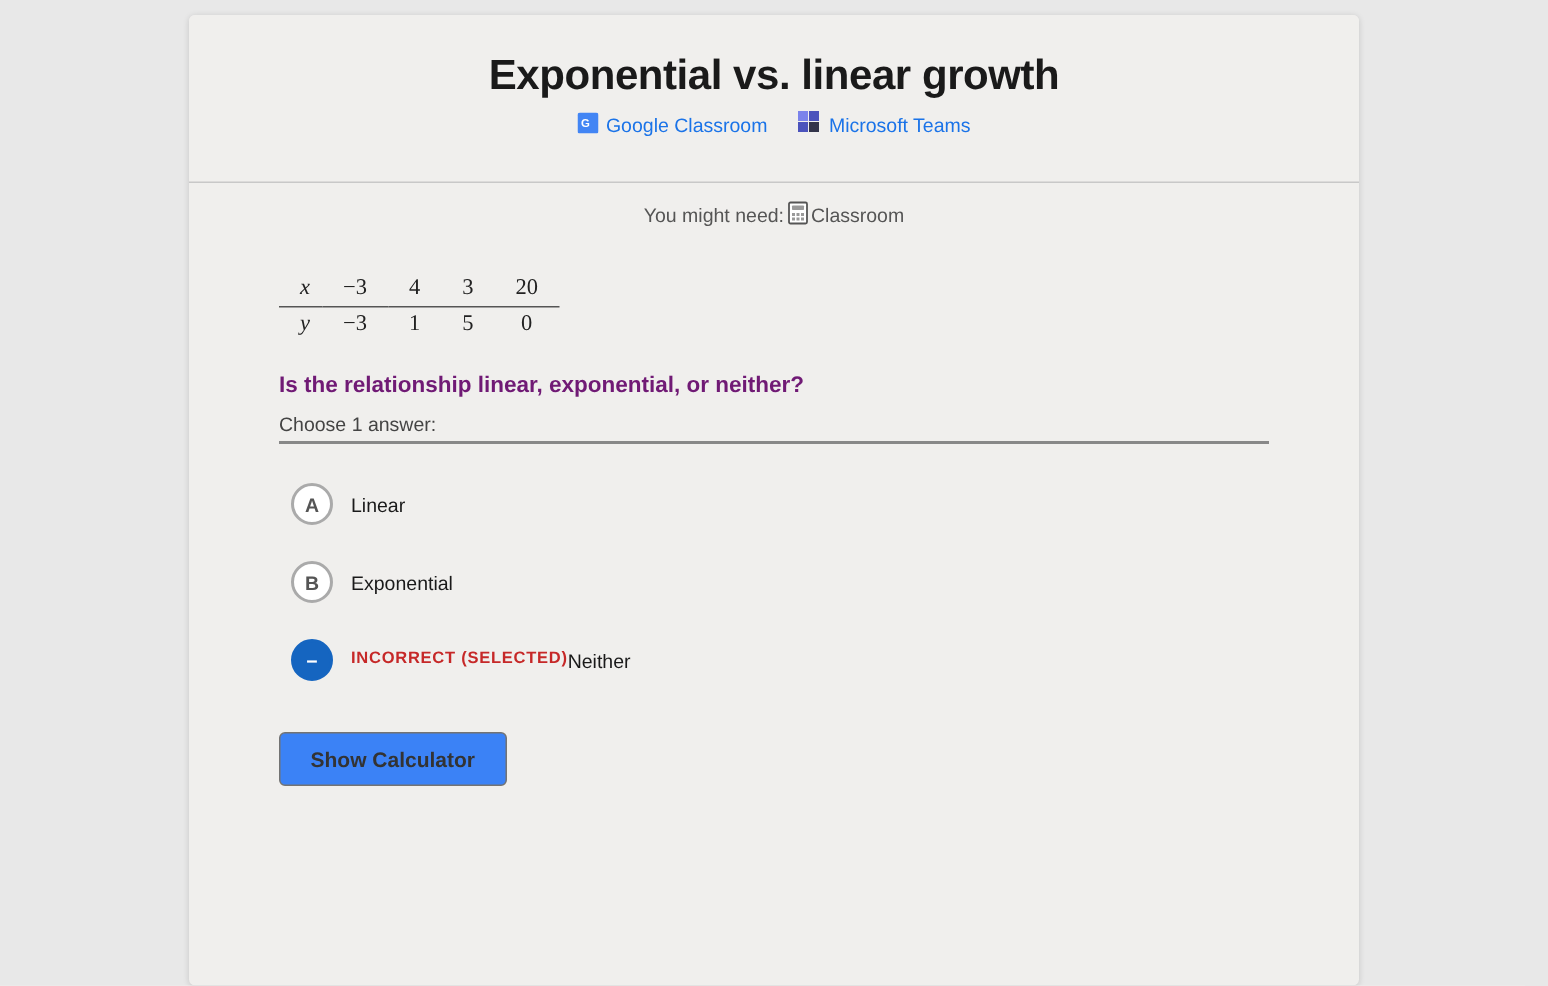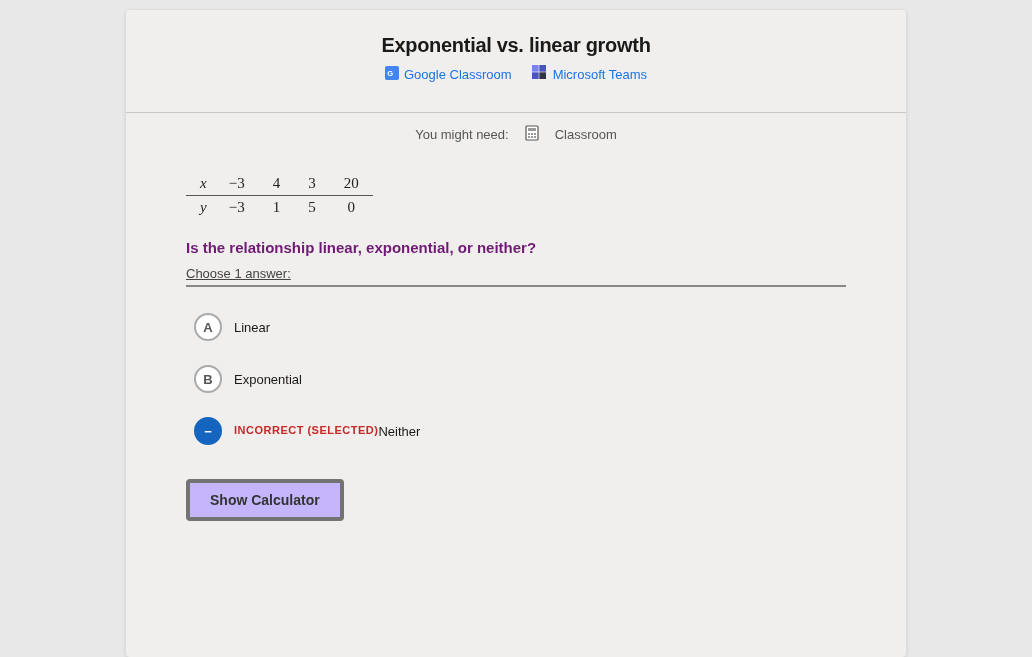--- a/index.html
+++ b/index.html
@@ -32,21 +32,21 @@
       overflow: hidden;
     }
 
     .header-section {
       text-align: center;
       padding: 24px 40px 16px;
       background: #f0efed;
     }
 
     .main-title {
-      font-size: 20px;
+      font-size: 28px;
       font-weight: bold;
       color: #1a1a1a;
       margin-bottom: 8px;
       letter-spacing: -0.3px;
     }
 
     .share-row {
       display: flex;
       justify-content: center;
       align-items: center;
@@ -71,21 +71,21 @@
     }
 
     .calculator-hint {
       text-align: right;
       padding: 12px 56px;
       font-size: 13px;
       color: #555;
       display: flex;
       align-items: center;
       justify-content: center;
-      gap: 16px;
+      gap: 2px;
     }
 
     .question-body {
       padding: 16px 60px 24px;
     }
 
     .table-container {
       margin-bottom: 20px;
     }
 
@@ -115,21 +115,20 @@
       color: #701a75;
       font-weight: bold;
       margin-bottom: 10px;
     }
 
     .choose-label {
       font-size: 13px;
       color: #444;
       margin-bottom: 4px;
       font-weight: normal;
-      text-decoration: underline;
     }
 
     .answers-divider {
       height: 2px;
       background: #888;
       margin-bottom: 16px;
     }
 
     .answer-option {
       display: flex;
@@ -176,22 +175,22 @@
 
     .option-with-badge {
       display: flex;
       flex-direction: row;
     }
 
     .show-calculator-btn {
       display: inline-block;
       margin-top: 20px;
       padding: 9px 20px;
-      background: #c4b5fd;
-      border: 4px solid #737373;
+      background: #3b82f6;
+      border: 1px solid #737373;
       border-radius: 4px;
       font-size: 14px;
       font-weight: bold;
       color: #333;
       cursor: pointer;
       font-family: Arial, sans-serif;
     }
 
     
     .google-icon-svg {

